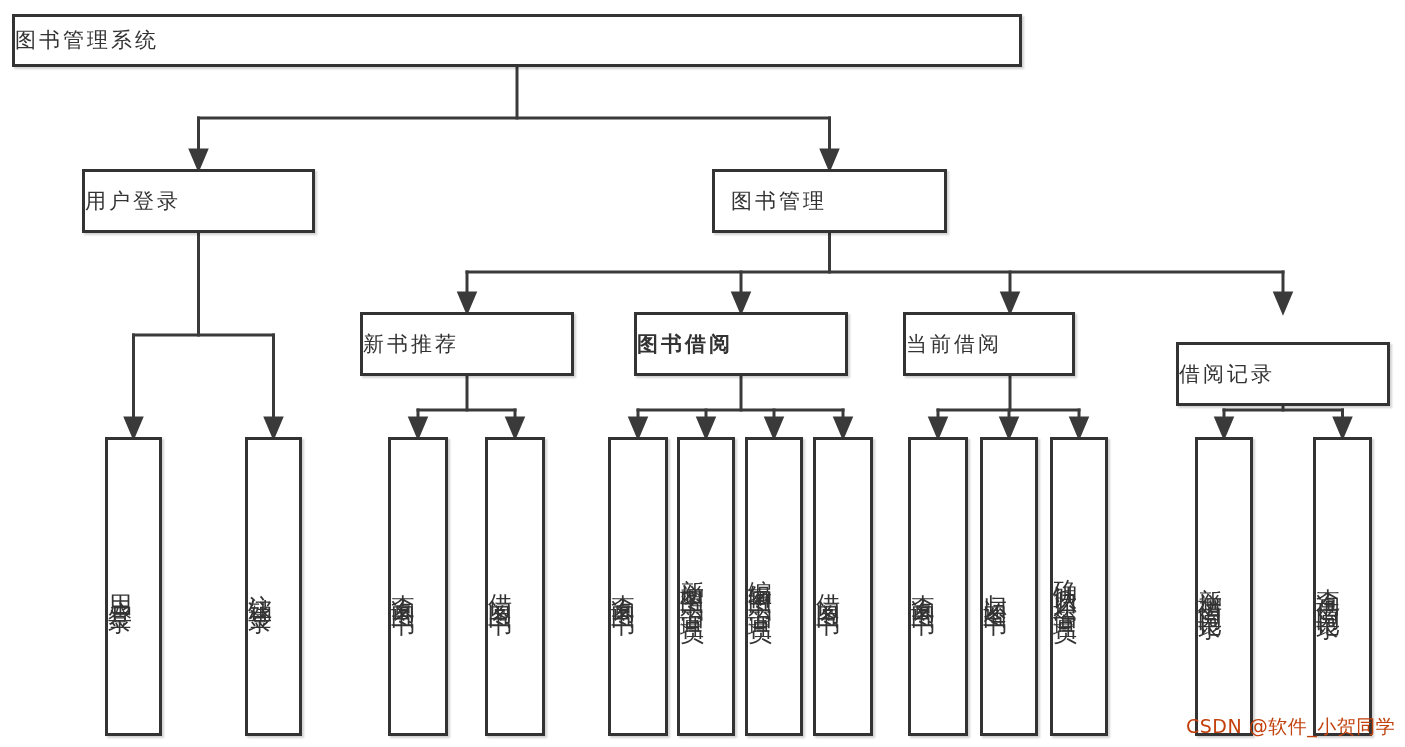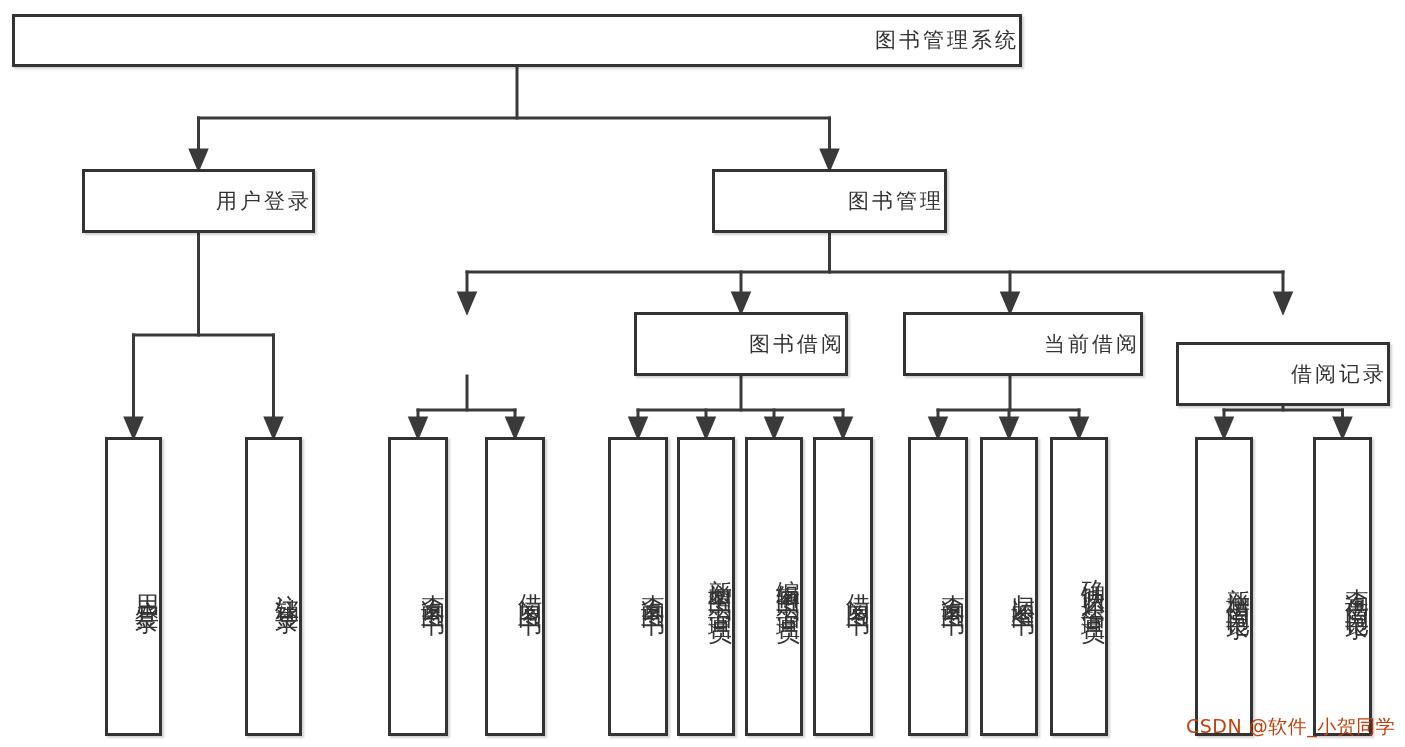--- a/index.html
+++ b/index.html
@@ -10,21 +10,21 @@
     overflow:hidden;
     font-family:"DejaVu Sans","Liberation Sans",sans-serif;
   }
   #wires{position:absolute;left:0;top:0;width:1405px;height:747px;}
   .node{
     position:absolute;
     box-sizing:border-box;
     background:#ffffff;
     border:3px solid #333333;
     color:#333333;
-    display:flex;align-items:center;justify-content:flex-end;
+    display:flex;align-items:center;justify-content:flex-start;
     box-shadow:2px 2px 2px rgba(0,0,0,0.18);
   }
   .h-node span{
     font-size:21px;
     letter-spacing:3px;
     white-space:nowrap;
     line-height:1;
   }
   .v-node span{
     writing-mode:vertical-rl;
@@ -126,28 +126,31 @@
     </g>
   </svg>
 
   <div class="node h-node" style="left:12px;top:14px;width:1010px;height:53px;">
     <span>图书管理系统</span>
   </div>
 
   <div class="node h-node" style="left:82px;top:169px;width:233px;height:64px;">
     <span>用户登录</span>
   </div>
-  <div class="node h-node" style="left:712px;top:169px;width:235px;height:64px;">
+  <div class="node h-node" style="left:712px;top:169px;width:235px;height:64px;padding-left:16px;">
     <span>图书管理</span>
   </div>
 
-  <div class="node h-node" style="left:634px;top:312px;width:214px;height:64px;">
+  <div class="node h-node" style="left:360px;top:312px;width:214px;height:64px;">
+    <span>新书推荐</span>
+  </div>
+  <div class="node h-node" style="left:634px;top:312px;width:214px;height:64px;font-weight:bold;">
     <span>图书借阅</span>
   </div>
-  <div class="node h-node" style="left:903px;top:312px;width:240px;height:64px;">
+  <div class="node h-node" style="left:903px;top:312px;width:172px;height:64px;">
     <span>当前借阅</span>
   </div>
   <div class="node h-node" style="left:1176px;top:312px;width:214px;height:64px;margin-top:30px;">
     <span>借阅记录</span>
   </div>
 
   <div class="node v-node" style="left:105px;top:437px;width:57px;height:299px;">
     <span>用户登录</span>
   </div>
   <div class="node v-node" style="left:245px;top:437px;width:57px;height:299px;">

